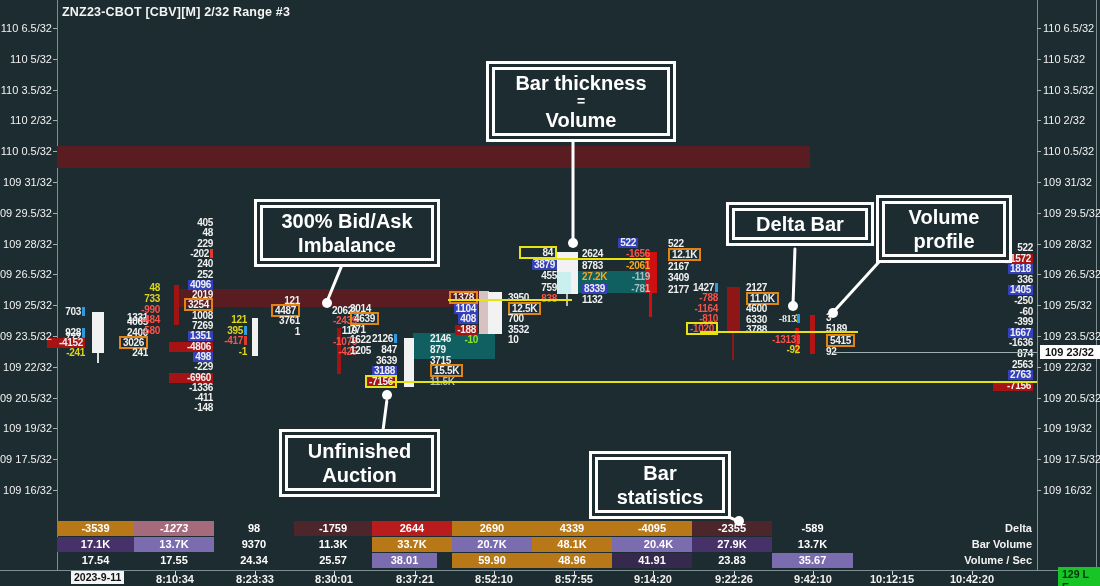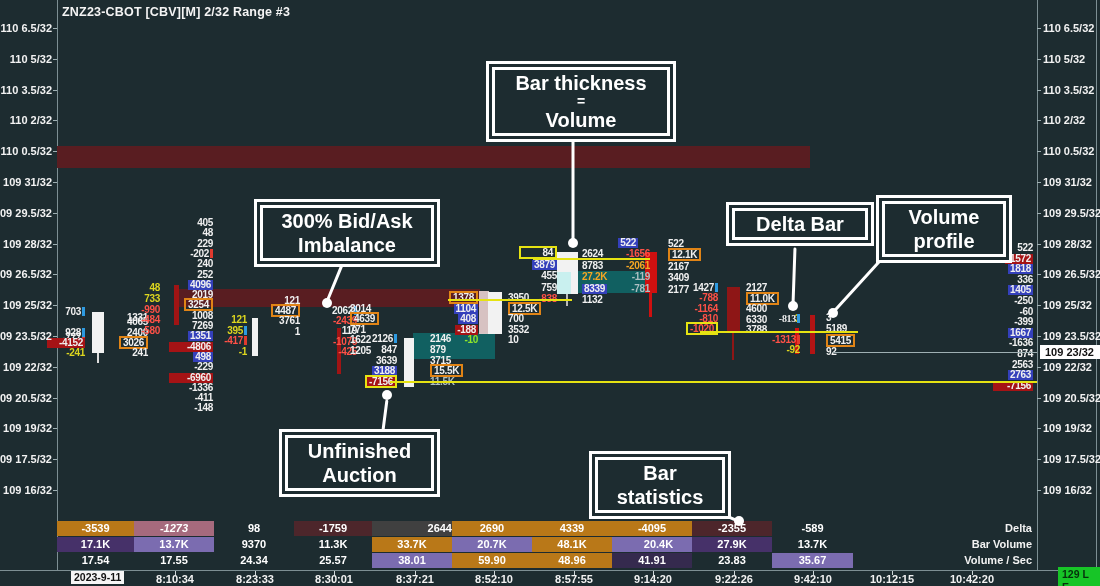--- a/index.html
+++ b/index.html
@@ -2,21 +2,21 @@
 <html><head>
 <meta charset="utf-8">
 <style>
   html,body{margin:0;padding:0;background:#10181b;}
   #stage{position:relative;width:1100px;height:586px;background:#1d2c30;
          font-family:"Liberation Sans",sans-serif;overflow:hidden;}
   .region{position:absolute;}
   .vline{position:absolute;width:1px;background:#7d8f93;top:0;height:570px;}
   .hline{position:absolute;left:0;width:1100px;height:1px;background:#7d8f93;}
   #chart-title{position:absolute;left:62px;top:5px;font-size:12.5px;font-weight:700;color:#f4f4f4;letter-spacing:.2px;white-space:nowrap;z-index:8;}
-  .axis-label{position:absolute;font-size:11px;font-weight:700;color:#f2f2f2;white-space:nowrap;z-index:7;}
+  .axis-label{position:absolute;font-size:11px;font-weight:400;color:#f2f2f2;white-space:nowrap;z-index:7;}
   .axis-tick{position:absolute;width:4px;height:1px;background:#9fb0b3;z-index:7;}
   .rect{position:absolute;z-index:1;}
   .fp{position:absolute;font-size:10px;font-weight:700;color:#f0f0f0;line-height:10px;letter-spacing:-0.3px;white-space:nowrap;z-index:5;}
   .bg-r{background:#a51315;padding:0 2px;}
   .bg-b{background:#3440bb;padding:0 2px;}
   .bx-o{border:2px solid #e08416;padding:0 2px;line-height:9px;}
   .bx-y{border:2px solid #e6e312;padding:0 2px;line-height:9px;}
   .c-y{color:#ddd61f;}.c-r{color:#ff5147;}.c-g{color:#8ee62a;}.c-gr{color:#aebfc2;}.c-o{color:#f5a623;}
   .tk{display:inline-block;width:3px;height:9px;vertical-align:-1px;margin-left:1px;}
   .tk-b{background:#2e9ae0;}.tk-r{background:#e03a2e;}
@@ -139,21 +139,21 @@
     <div class="time-label" style="left: 813px; top: 573px;">9:42:10</div>
     <div class="time-tick" style="left: 813px;"></div>
     <div class="time-label" style="left: 892px; top: 573px;">10:12:15</div>
     <div class="time-tick" style="left: 892px;"></div>
     <div class="time-label" style="left: 972px; top: 573px;">10:42:20</div>
     <div class="time-tick" style="left: 972px;"></div>
     <div class="stat-cell" style="left: 57px; top: 521px; width: 77px; background: rgb(185, 120, 24);">-3539</div>
     <div class="stat-cell" style="left: 134px; top: 521px; width: 80px; background: rgb(166, 106, 125); font-style: italic;">-1273</div>
     <div class="stat-cell" style="left: 214px; top: 521px; width: 80px;">98</div>
     <div class="stat-cell" style="left: 294px; top: 521px; width: 78px; background: rgb(77, 38, 43);">-1759</div>
-    <div class="stat-cell" style="left: 372px; top: 521px; width: 80px; background: #404040; text-align: right;">2644</div>
+    <div class="stat-cell" style="left: 372px; top: 521px; width: 80px; background: #b91c1c;">2644</div>
     <div class="stat-cell" style="left: 452px; top: 521px; width: 80px; background: rgb(185, 120, 24);">2690</div>
     <div class="stat-cell" style="left: 532px; top: 521px; width: 80px; background: rgb(185, 120, 24);">4339</div>
     <div class="stat-cell" style="left: 612px; top: 521px; width: 80px; background: rgb(185, 120, 24);">-4095</div>
     <div class="stat-cell" style="left: 692px; top: 521px; width: 80px; background: rgb(77, 38, 43);">-2355</div>
     <div class="stat-cell" style="left: 772px; top: 521px; width: 81px;">-589</div>
     <div class="stat-label" style="right: 68px; top: 521px; line-height: 15px;">Delta</div>
     <div class="stat-cell" style="left: 57px; top: 537px; width: 77px; background: rgb(70, 49, 105);">17.1K</div>
     <div class="stat-cell" style="left: 134px; top: 537px; width: 80px; background: rgb(123, 108, 176);">13.7K</div>
     <div class="stat-cell" style="left: 214px; top: 537px; width: 80px;">9370</div>
     <div class="stat-cell" style="left: 294px; top: 537px; width: 78px;">11.3K</div>
@@ -161,21 +161,21 @@
     <div class="stat-cell" style="left: 452px; top: 537px; width: 80px; background: rgb(123, 108, 176);">20.7K</div>
     <div class="stat-cell" style="left: 532px; top: 537px; width: 80px; background: rgb(185, 120, 24);">48.1K</div>
     <div class="stat-cell" style="left: 612px; top: 537px; width: 93px; background: rgb(123, 108, 176);">20.4K</div>
     <div class="stat-cell" style="left: 692px; top: 537px; width: 80px; background: rgb(70, 49, 105);">27.9K</div>
     <div class="stat-cell" style="left: 772px; top: 537px; width: 81px;">13.7K</div>
     <div class="stat-label" style="right: 68px; top: 537px; line-height: 15px;">Bar Volume</div>
     <div class="stat-cell" style="left: 57px; top: 553px; width: 77px;">17.54</div>
     <div class="stat-cell" style="left: 134px; top: 553px; width: 80px;">17.55</div>
     <div class="stat-cell" style="left: 214px; top: 553px; width: 80px;">24.34</div>
     <div class="stat-cell" style="left: 294px; top: 553px; width: 78px;">25.57</div>
-    <div class="stat-cell" style="left: 372px; top: 553px; width: 80px; background: rgb(123, 108, 176);">38.01</div>
+    <div class="stat-cell" style="left: 372px; top: 553px; width: 65px; background: rgb(123, 108, 176);">38.01</div>
     <div class="stat-cell" style="left: 452px; top: 553px; width: 80px; background: rgb(185, 120, 24);">59.90</div>
     <div class="stat-cell" style="left: 532px; top: 553px; width: 80px; background: rgb(185, 120, 24);">48.96</div>
     <div class="stat-cell" style="left: 612px; top: 553px; width: 80px; background: rgb(53, 42, 78);">41.91</div>
     <div class="stat-cell" style="left: 692px; top: 553px; width: 80px;">23.83</div>
     <div class="stat-cell" style="left: 772px; top: 553px; width: 81px; background: rgb(123, 108, 176);">35.67</div>
     <div class="stat-label" style="right: 68px; top: 553px; line-height: 15px;">Volume / Sec</div>
     <div class="rect" style="left: 57px; top: 146px; width: 753px; height: 22px; background: rgb(89, 29, 33);"></div>
     <div class="rect" style="left: 174px; top: 289px; width: 306px; height: 18px; background: rgb(89, 29, 33);"></div>
     <div class="rect" style="left: 413px; top: 333px; width: 82px; height: 26px; background: rgba(16, 104, 104, 0.88);"></div>
     <div class="rect" style="left: 577px; top: 271px; width: 73px; height: 22px; background: rgba(16, 104, 104, 0.88);"></div>

